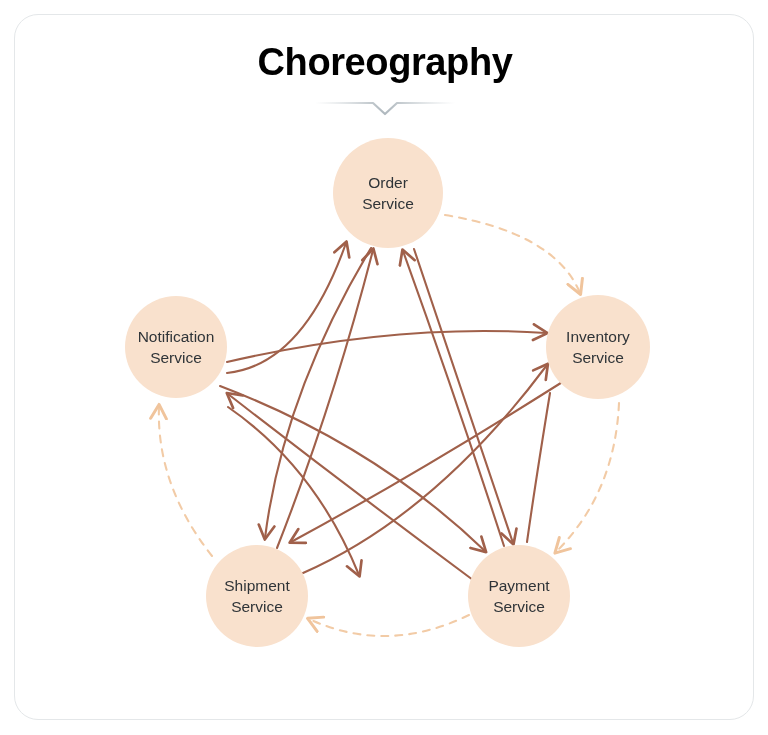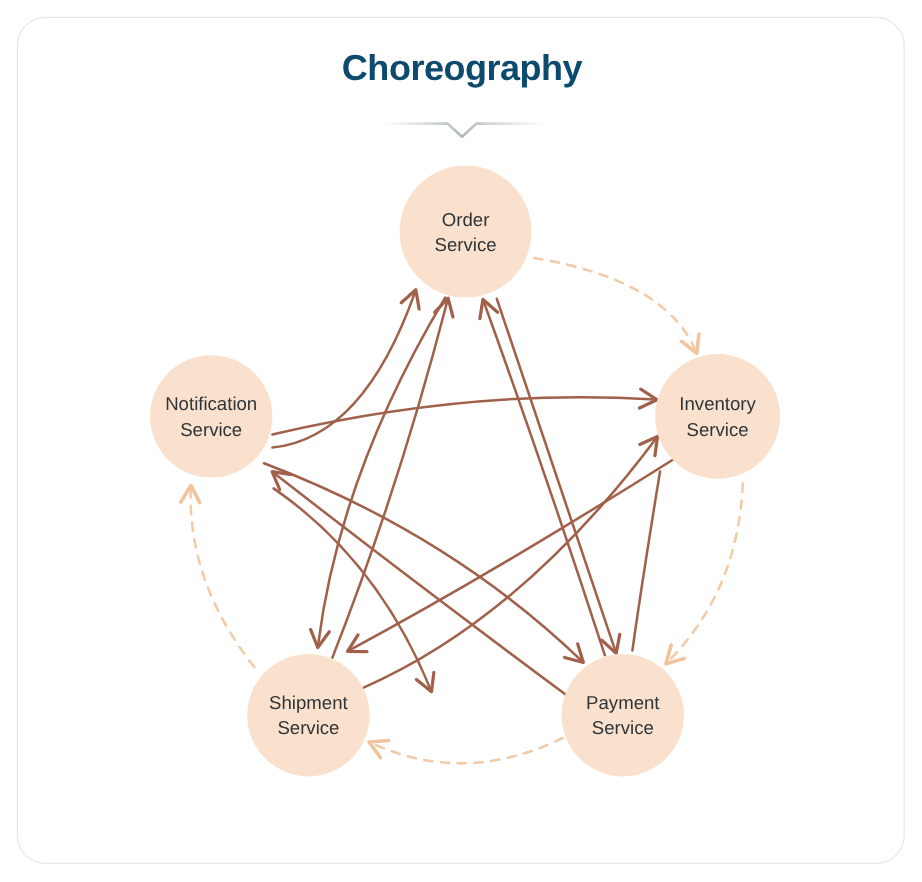--- a/index.html
+++ b/index.html
@@ -28,23 +28,23 @@
     border-radius: 24px;
     box-sizing: border-box;
     overflow: hidden;
   }
   #title {
     position: absolute;
     left: 0;
     top: 26px;
     width: 740px;
     text-align: center;
-    font-size: 30px;
+    font-size: 38px;
     font-weight: bold;
-    color: #0c4a6e;
+    color: #000000;
     letter-spacing: -0.4px;
     font-family: "Liberation Sans", sans-serif;
   }
   #title-rule {
     position: absolute;
     left: 0;
     top: 82px;
     width: 740px;
     height: 24px;
     pointer-events: none;

